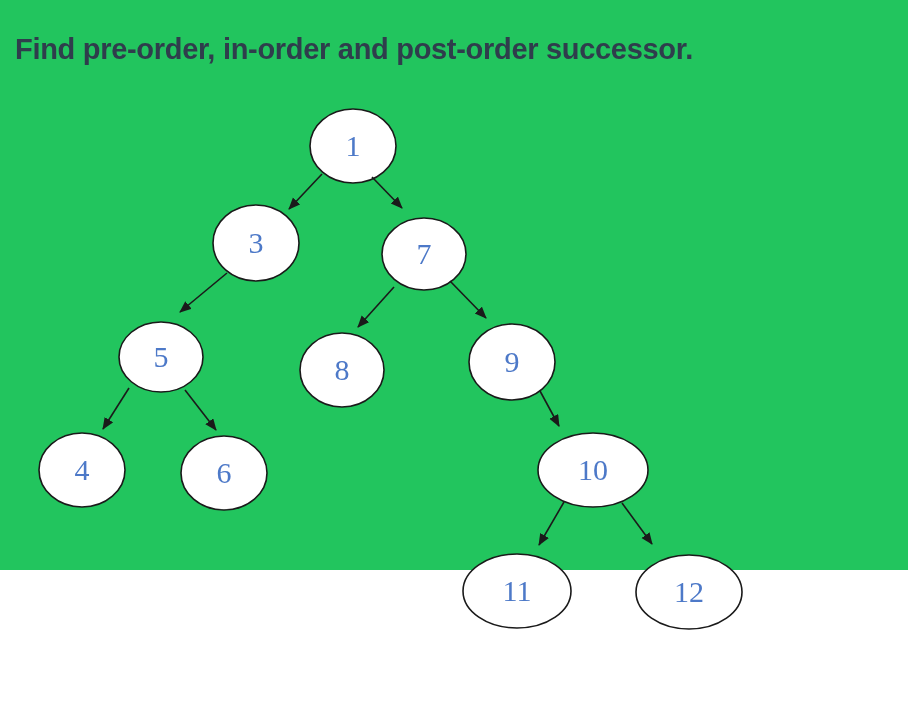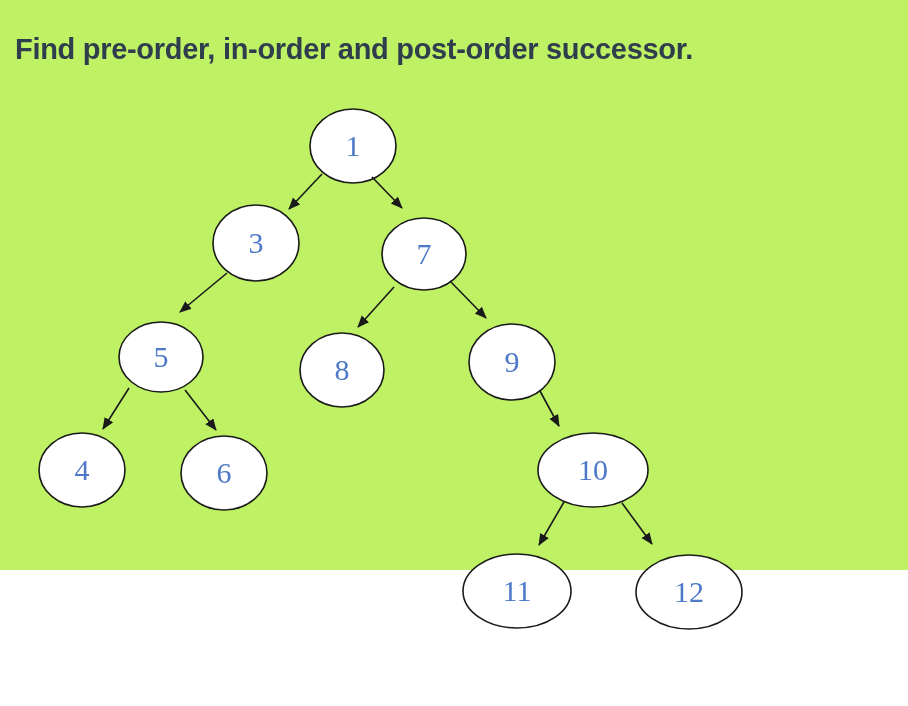--- a/index.html
+++ b/index.html
@@ -5,21 +5,21 @@
   * { margin: 0; padding: 0; box-sizing: border-box; }
   html, body {
     width: 908px; height: 706px;
     background: #ffffff;
     overflow: hidden;
     font-family: "Liberation Sans", sans-serif;
   }
   .page {
     position: relative;
     width: 908px; height: 570px;
-    background: #bef264;
+    background: #22c55e;
   }
   .title {
     position: absolute;
     left: 15px; top: 33px;
     font-size: 29px;
     font-weight: 700;
     letter-spacing: -0.3px;
     color: #2f3d4c;
     white-space: nowrap;
   }

